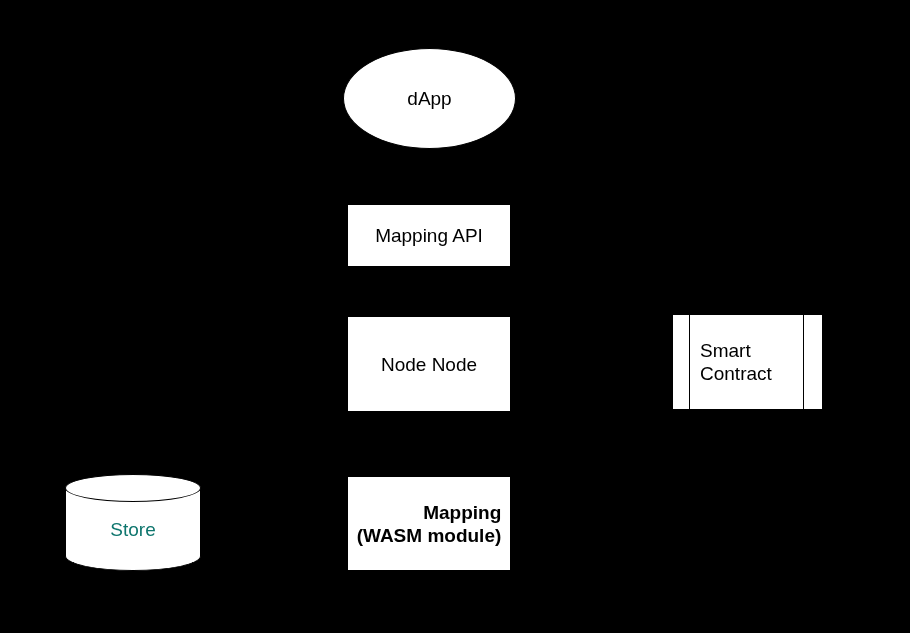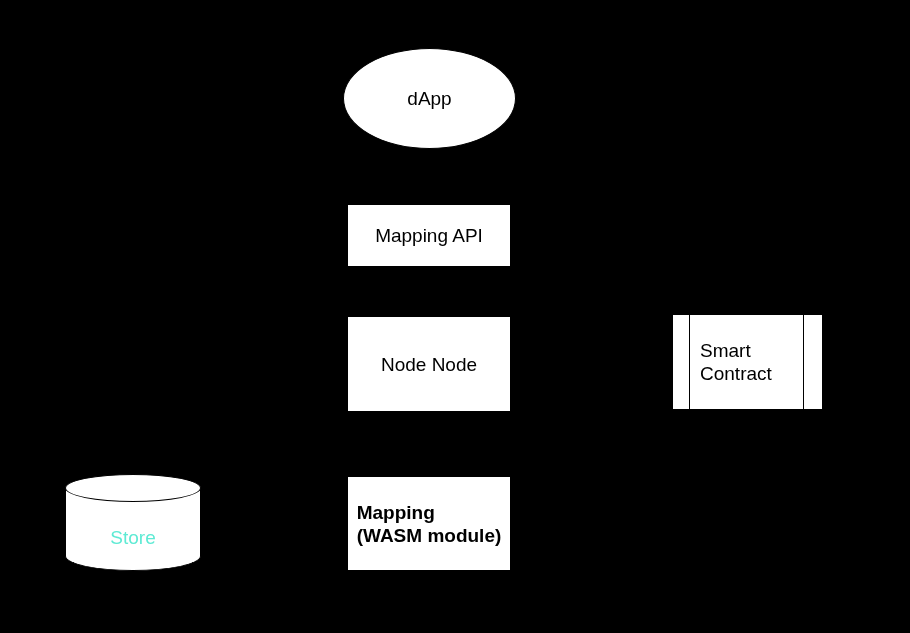--- a/index.html
+++ b/index.html
@@ -21,21 +21,21 @@
     border: 1px solid #000000;
     box-sizing: border-box;
     color: #000000;
     font-size: 19px;
     line-height: 23px;
     display: flex;
     align-items: center;
     justify-content: center;
   }
   .node-label {
-    text-align: left;
+    text-align: right;
     white-space: pre-line;
   }
 
   
   .ellipse {
     left: 343px;
     top: 48px;
     width: 173px;
     height: 101px;
     border-radius: 50%;
@@ -98,23 +98,23 @@
     height: 28px;
     background: #ffffff;
     border: 1px solid #000000;
     border-radius: 50%;
     box-sizing: border-box;
   }
   .cyl-label {
     position: absolute;
     left: 0;
     right: 0;
-    top: 52px;
+    top: 44px;
     text-align: center;
-    color: #5eead4;
+    color: #0f766e;
     font-size: 19px;
     line-height: 23px;
   }
 </style>
 </head>
 <body>
 
 <div class="canvas">
 
   <div class="node ellipse">

